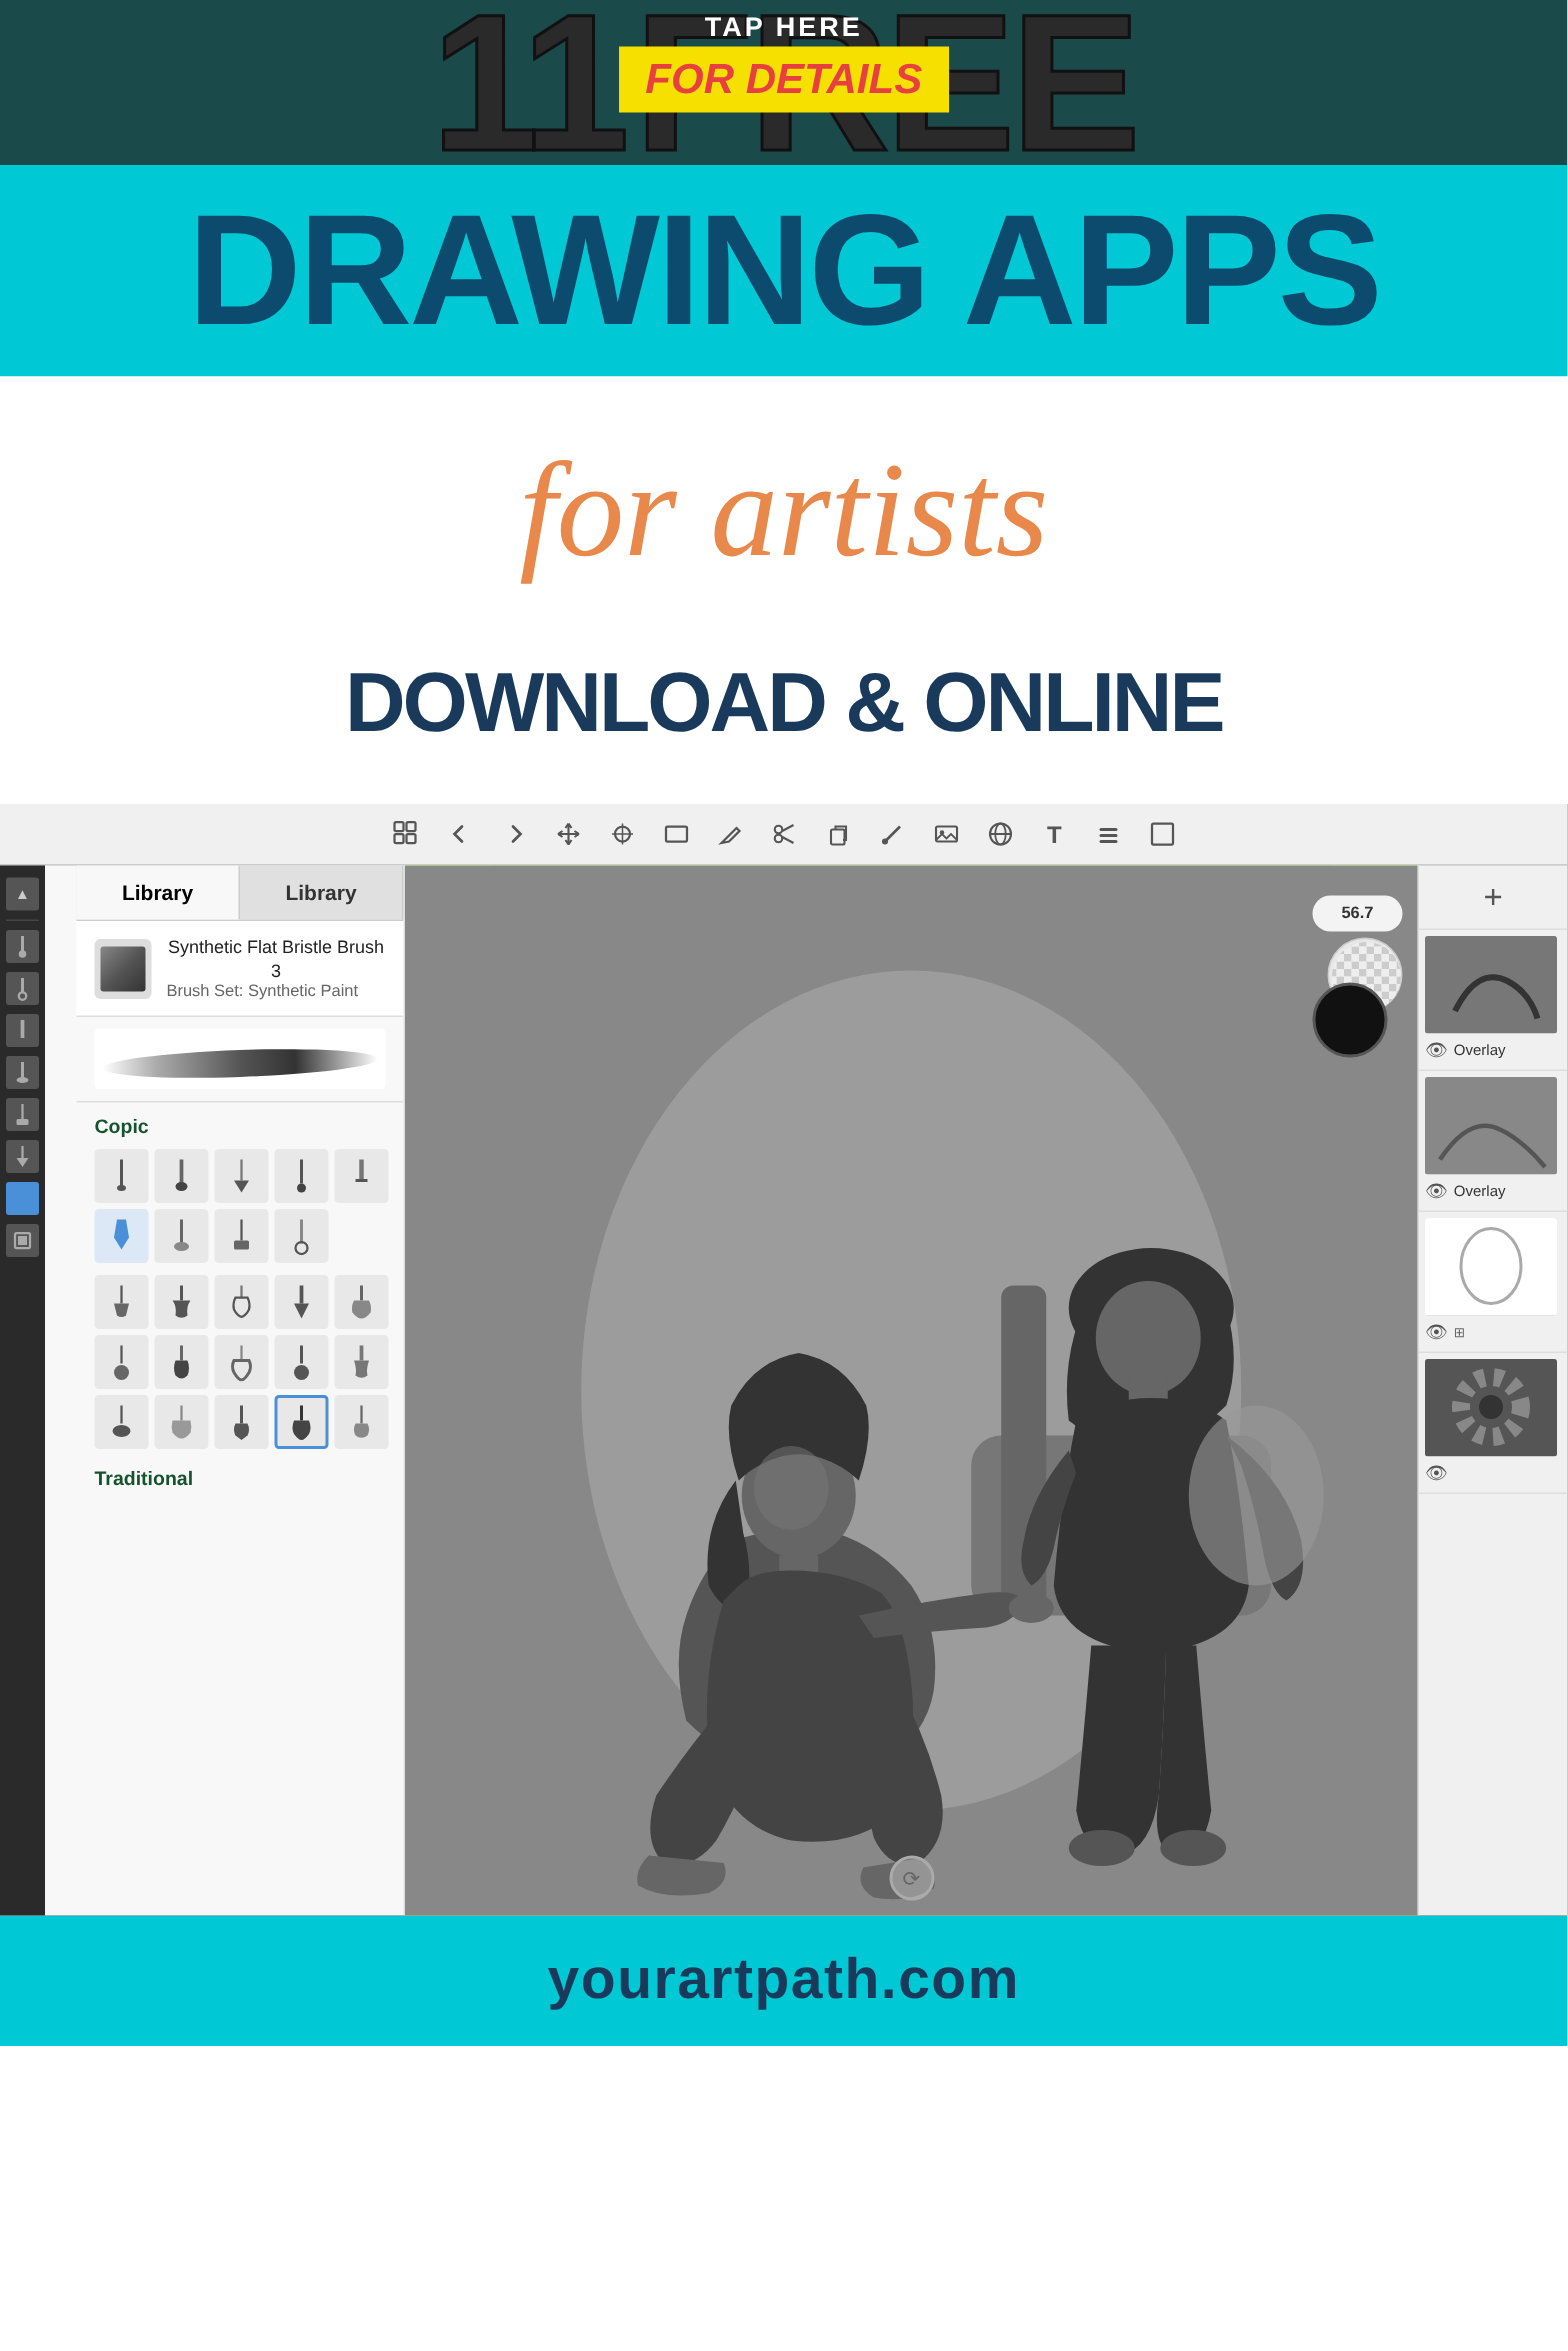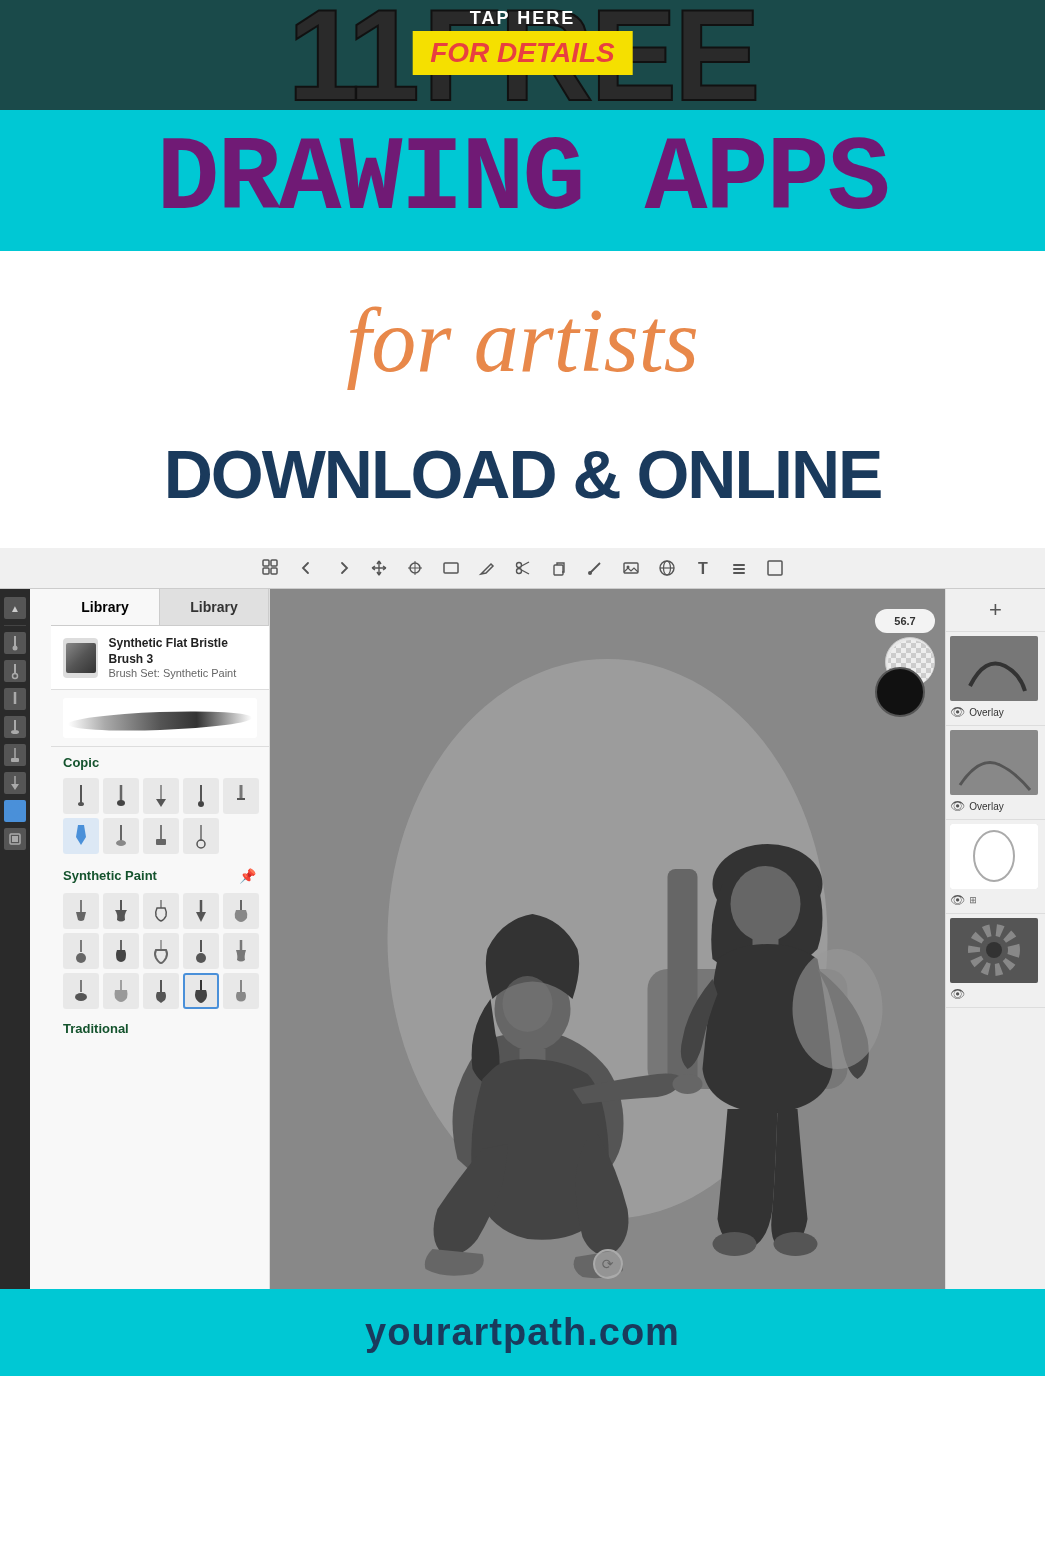--- a/index.html
+++ b/index.html
@@ -87,25 +87,24 @@
     .cyan-bar {
       background: #00c8d4;
       width: 100%;
       padding: 18px 20px;
       text-align: center;
     }
 
     .drawing-apps-title {
       font-size: 105px;
       font-weight: 900;
-      color: #701a75;
+      color: #0c4a6e;
       line-height: 1;
       letter-spacing: -2px;
       text-transform: uppercase;
-      font-family: Liberation Mono, monospace;
     }
 
     
     .for-artists-section {
       background: #fff;
       width: 100%;
       padding: 40px 20px 30px;
       text-align: center;
     }
 
@@ -120,21 +119,21 @@
 
     
     .download-section {
       background: #fff;
       width: 100%;
       padding: 20px 20px 40px;
       text-align: center;
     }
 
     .download-title {
-      font-size: 68px;
+      font-size: 56px;
       font-weight: 900;
       color: #1a3a5c;
       text-transform: uppercase;
       letter-spacing: -2px;
       line-height: 1;
     }
 
     
     .screenshot-section {
       width: 100%;
@@ -258,23 +257,24 @@
 
     .brush-thumb-img {
       width: 30px;
       height: 30px;
       background: linear-gradient(135deg, #888 0%, #555 50%, #333 100%);
       border-radius: 2px;
     }
 
     .brush-name {
       font-size: 12px;
-      font-weight: 700;
+      font-weight: 400;
       color: #222;
       line-height: 1.3;
+      text-align: center;
     }
 
     .brush-set {
       font-size: 11px;
       color: #666;
     }
 
     .brush-preview {
       padding: 8px 12px;
       border-bottom: 1px solid #ddd;
@@ -750,24 +750,20 @@
               </svg>
           </div>
           <div class="brush-item">
             <svg width="18" height="26" viewBox="0 0 18 26">
                 <line x1="9" y1="2" x2="9" y2="18" stroke="#888" stroke-width="2"></line>
                 <circle cx="9" cy="21" r="4" fill="none" stroke="#555" stroke-width="1.5"></circle>
               </svg>
           </div>
         </div>
 
-        <div class="brush-category-row">
-          <div class="brush-category" style="padding:4px 0;">Synthetic Paint</div>
-          <div class="pin-icon">📌</div>
-        </div>
         <div class="brush-grid">
           <div class="brush-item">
             <svg width="18" height="26" viewBox="0 0 18 26">
                 <line x1="9" y1="2" x2="9" y2="14" stroke="#555" stroke-width="1.5"></line>
                 <path d="M4,14 Q5,18 6,22 Q9,24 12,22 Q13,18 14,14 Z" fill="#666"></path>
               </svg>
           </div>
           <div class="brush-item">
             <svg width="18" height="26" viewBox="0 0 18 26">
                 <line x1="9" y1="2" x2="9" y2="12" stroke="#555" stroke-width="2"></line>

